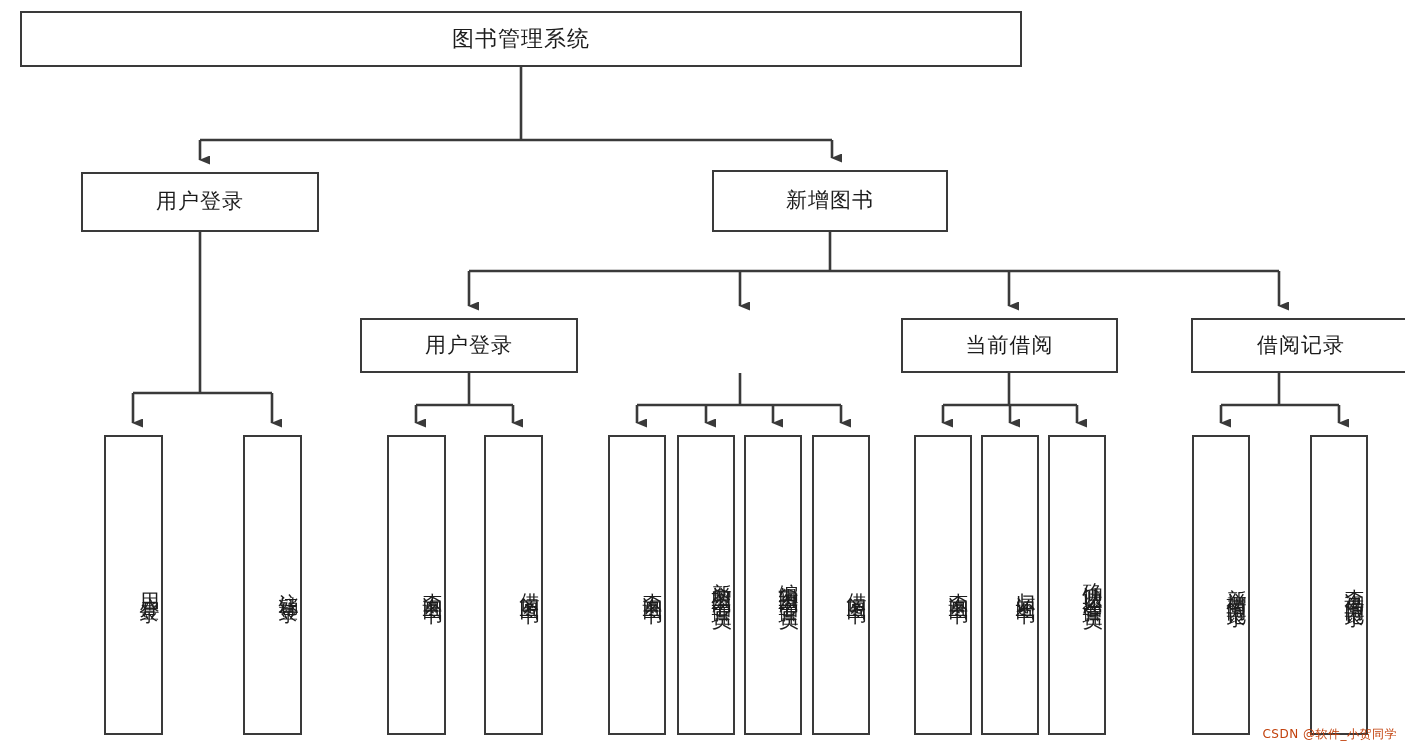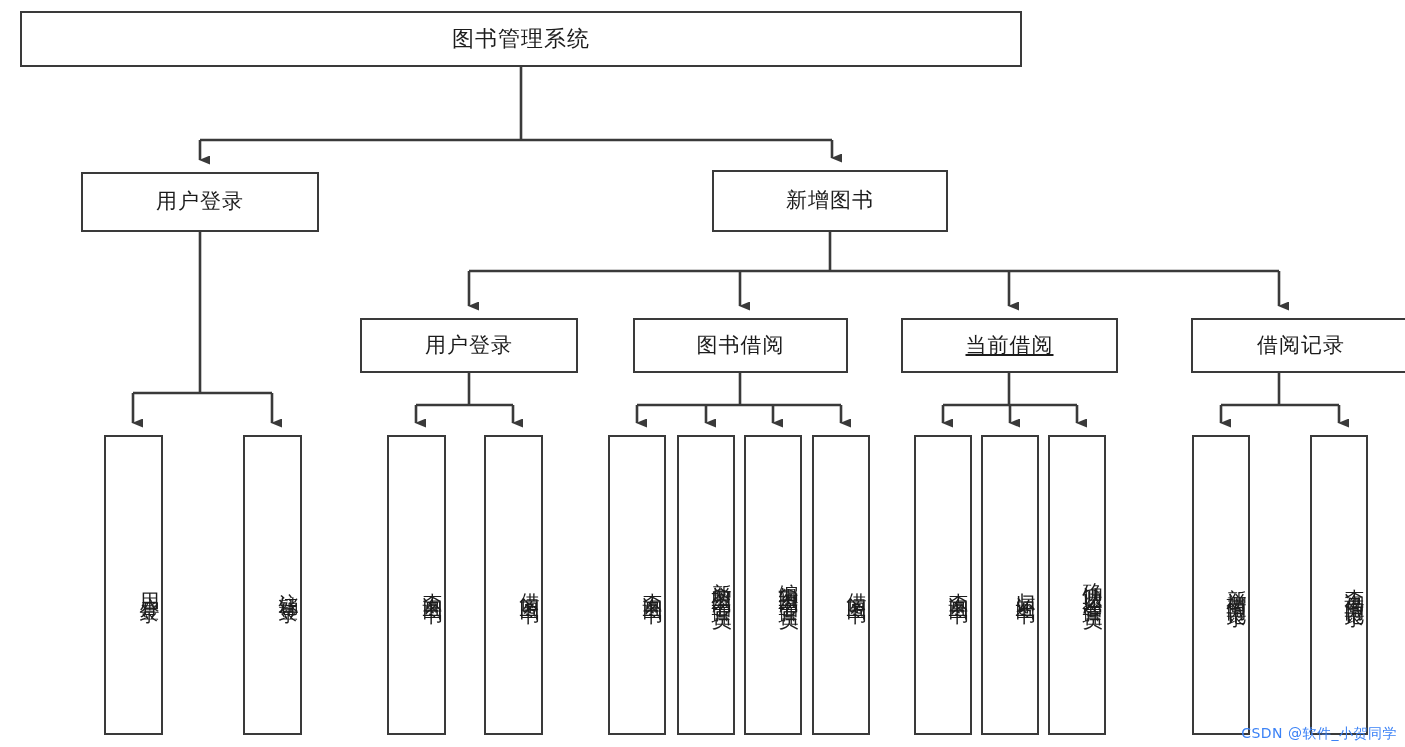--- a/index.html
+++ b/index.html
@@ -58,22 +58,22 @@
     text-orientation: upright;
     display: block;
   }
   #root-node {
     font-size: 22px;
   }
   #watermark {
     position: absolute;
     right: 8px;
     bottom: 4px;
-    font-size: 14px;
-    color: #3b82f6;
+    font-size: 12px;
+    color: #c2410c;
     z-index: 5;
     white-space: nowrap;
     letter-spacing: 0.5px;
   }
 </style>
 </head>
 <body>
 
 <div id="canvas">
 
@@ -128,23 +128,22 @@
   </svg>
 
   <div class="node horiz" id="root-node" style="left:20px; top:11px; width:1002px; height:56px;">图书管理系统</div>
 
   <div class="node horiz" style="left:81px; top:172px; width:238px; height:60px;">用户登录</div>
 
   <div class="node horiz" style="left:712px; top:170px; width:236px; height:62px;">新增图书</div>
 
   <div class="node horiz" style="left:360px; top:318px; width:218px; height:55px;">用户登录</div>
 
-  <div class="node horiz" style="left:633px; top:318px; width:215px; height:55px;">图书借阅</div>
 
-  <div class="node horiz" style="left:901px; top:318px; width:217px; height:55px;text-decoration:underline;">当前借阅</div>
+  <div class="node horiz" style="left:901px; top:318px; width:217px; height:55px;">当前借阅</div>
 
   <div class="node horiz" style="left:1191px; top:318px; width:220px; height:55px;">借阅记录</div>
 
   <div class="node vert" style="left:104px; top:435px; width:59px; height:300px;">
     <span class="vlabel">用户登录</span>
   </div>
 
   <div class="node vert" style="left:243px; top:435px; width:59px; height:300px;">
     <span class="vlabel">注销登录</span>
   </div>

